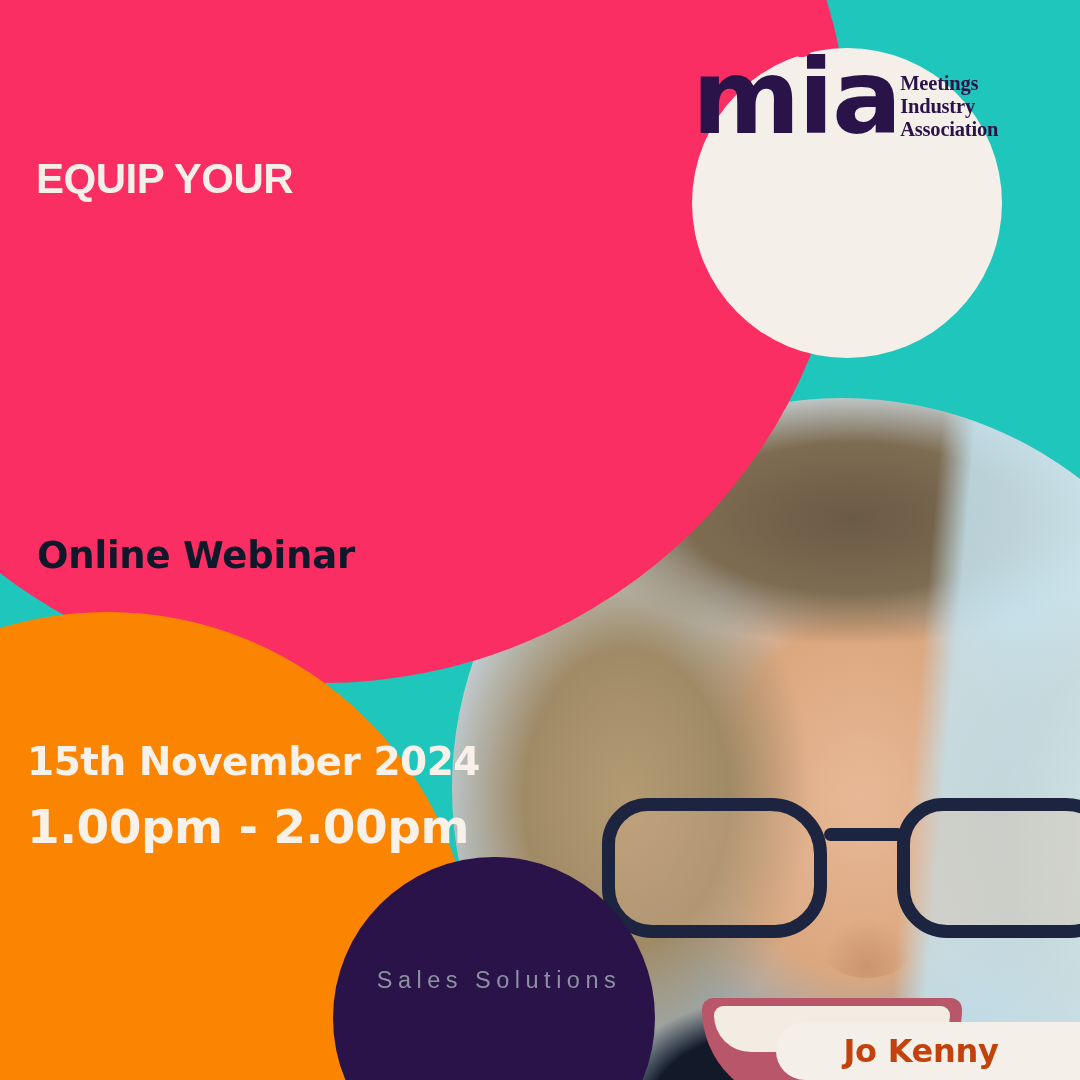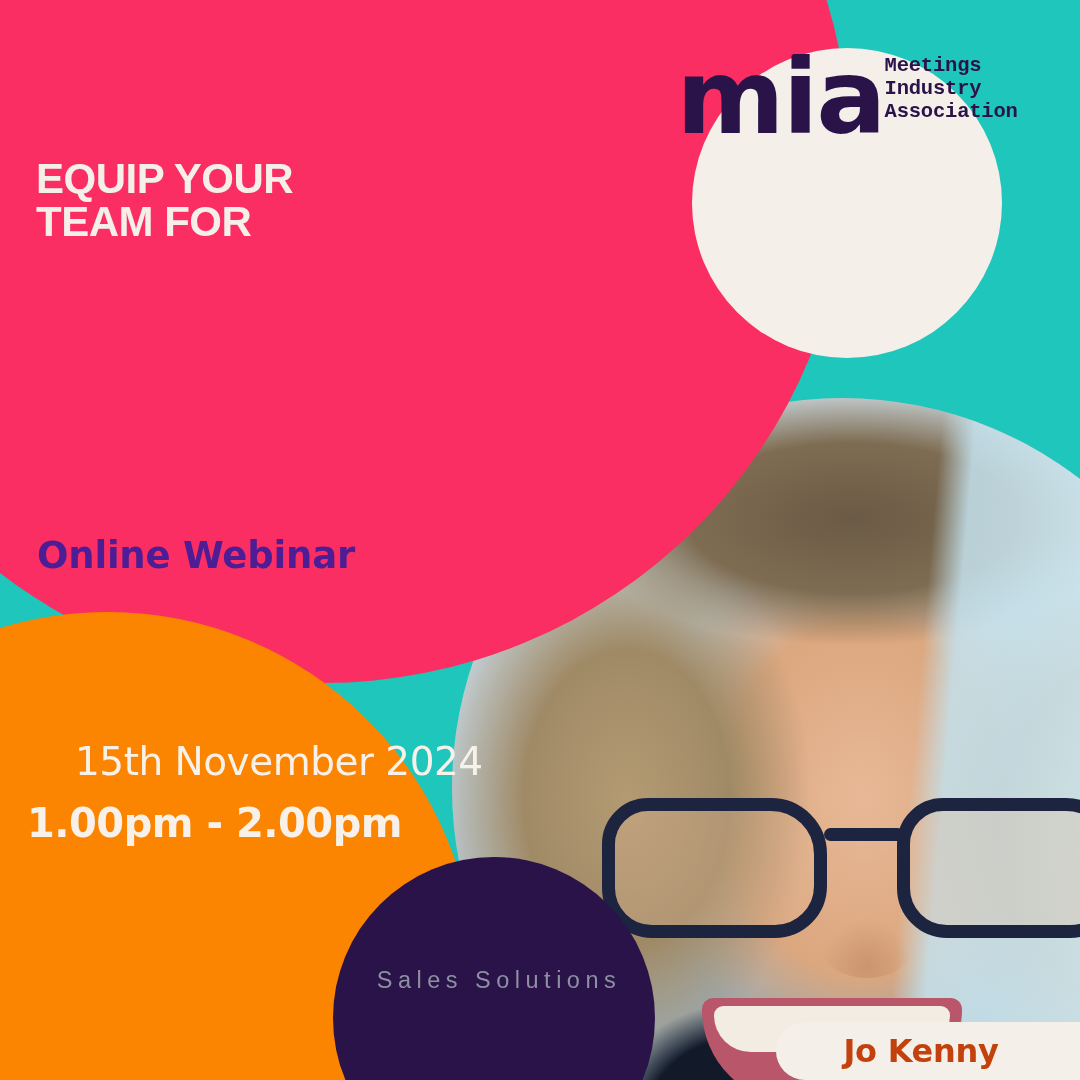--- a/index.html
+++ b/index.html
@@ -169,26 +169,26 @@
     position: absolute;
     left: 50%;
     top: -14px;
     transform: translateX(-6px);
     width: 23px;
     height: 23px;
     border-radius: 50%;
     background: #FB2E63;
   }
   .mia-sub {
-    margin-top: 6px;
+    margin-top: 24px;
     font-size: 20.5px;
     font-weight: bold;
     color: #2A1349;
     letter-spacing: -0.2px;
-    font-family: Liberation Mono, monospace;
+    font-family: Liberation Serif, serif;
   }
 
   
   .curve-circle {
     position: absolute;
     left: 333px;
     top: 857px;
     width: 322px;
     height: 322px;
     border-radius: 50%;
@@ -236,43 +236,42 @@
   .headline .accent {
     color: #2A1349;
   }
 
   .subtitle {
     position: absolute;
     left: 37px;
     top: 534px;
     font-size: 37px;
     font-weight: bold;
-    color: #4c1d95;
+    color: #0f172a;
     letter-spacing: -0.2px;
     font-family: "DejaVu Sans", sans-serif;
   }
 
   
   .date-block {
     position: absolute;
     left: 27px;
     top: 742px;
     color: #F7F1E9;
     font-family: "DejaVu Sans", sans-serif;
   }
   .date-line {
     font-size: 39px;
-    font-weight: normal;
+    font-weight: bold;
     letter-spacing: -0.5px;
     line-height: 1.05;
-    margin-left: 48px;
   }
   .time-line {
     margin-top: 19px;
-    font-size: 40px;
+    font-size: 47px;
     font-weight: bold;
     letter-spacing: -0.5px;
     line-height: 1.05;
   }
 
   
   .speaker-pill {
     position: absolute;
     left: 776px;
     top: 1022px;
@@ -326,21 +325,20 @@
   </div>
 
   <div class="curve-circle">
     <div class="curve-inner">
       <div class="curve-sub">Sales Solutions</div>
     </div>
   </div>
 
   <div class="headline">
     <div>EQUIP YOUR</div>
-    <div>TEAM FOR</div>
   </div>
 
   <div class="subtitle">Online Webinar</div>
 
   <div class="date-block">
     <div class="date-line">15th November 2024</div>
     <div class="time-line">1.00pm - 2.00pm</div>
   </div>
 
   <div class="speaker-pill">

